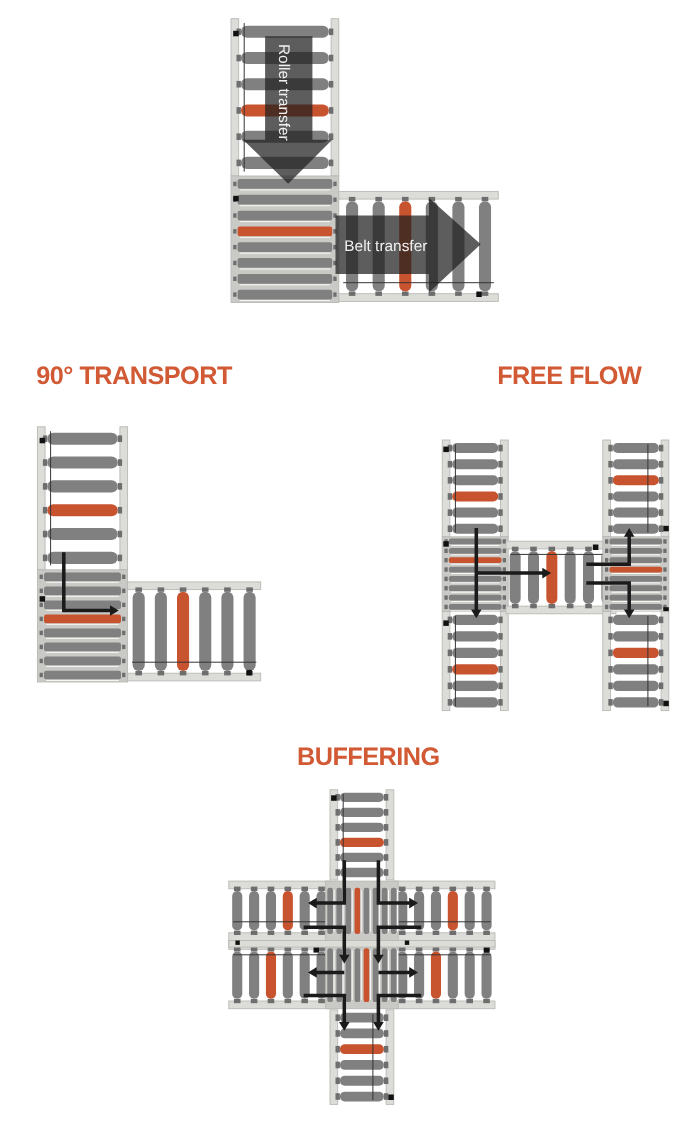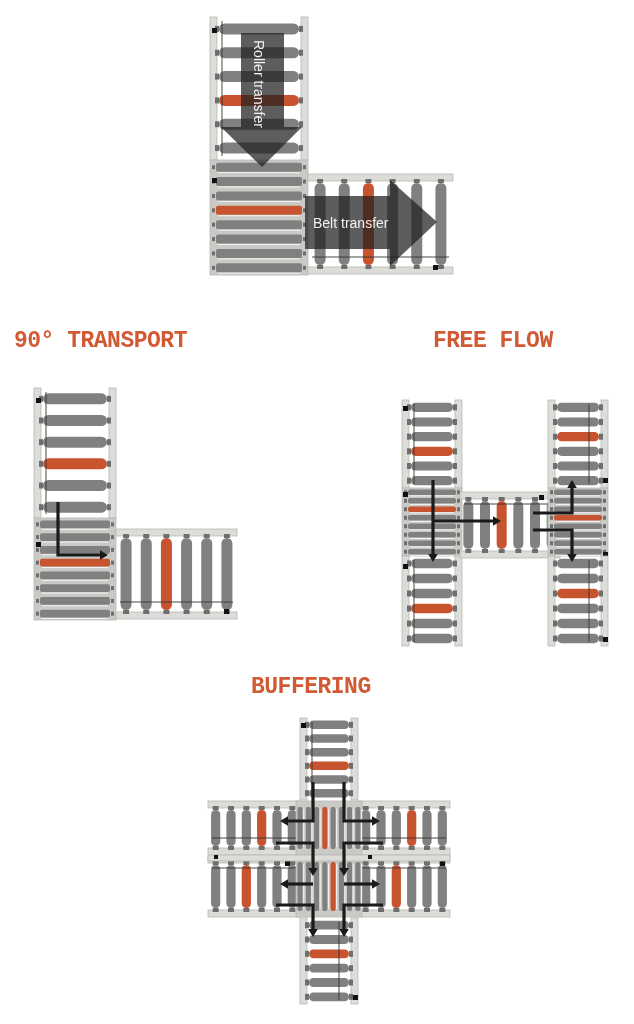--- a/index.html
+++ b/index.html
@@ -1,17 +1,17 @@
 <!DOCTYPE html>
 <html><head>
 <meta charset="utf-8">
 <style>
   html,body{margin:0;padding:0;background:#ffffff;}
   body{width:634px;height:1024px;position:relative;overflow:hidden;font-family:"DejaVu Sans","Liberation Sans",sans-serif;}
-  .title{position:absolute;color:#d15a34;font-family:Liberation Mono, monospace;font-weight:bold;font-size:23px;letter-spacing:-0.5px;line-height:1;white-space:nowrap;}
+  .title{position:absolute;color:#d15a34;font-family:Liberation Sans, sans-serif;font-weight:bold;font-size:23px;letter-spacing:-0.5px;line-height:1;white-space:nowrap;margin-left:19px;}
   svg{position:absolute;left:0;top:0;}
   .lbl{font-family:"Liberation Sans","DejaVu Sans",sans-serif;font-size:14px;fill:#f0f0f0;}
 </style>
 </head>
 <body>
 
 <div class="title" style="left:14px;top:330px;">90° TRANSPORT</div>
 <div class="title" style="left:433px;top:330px;">FREE FLOW</div>
 <div class="title" style="left:251px;top:676px;">BUFFERING</div>
 

